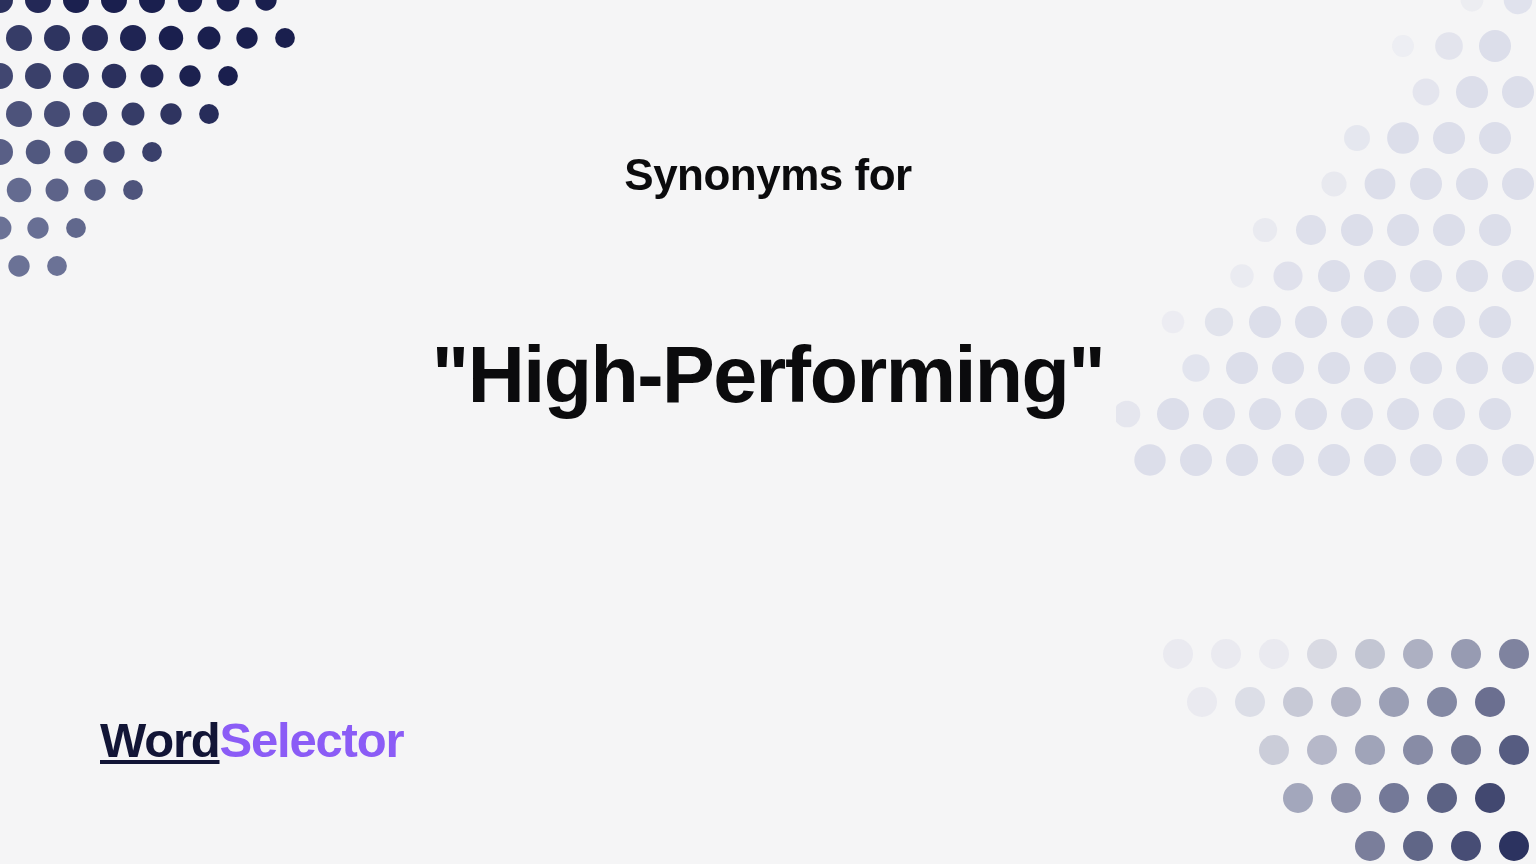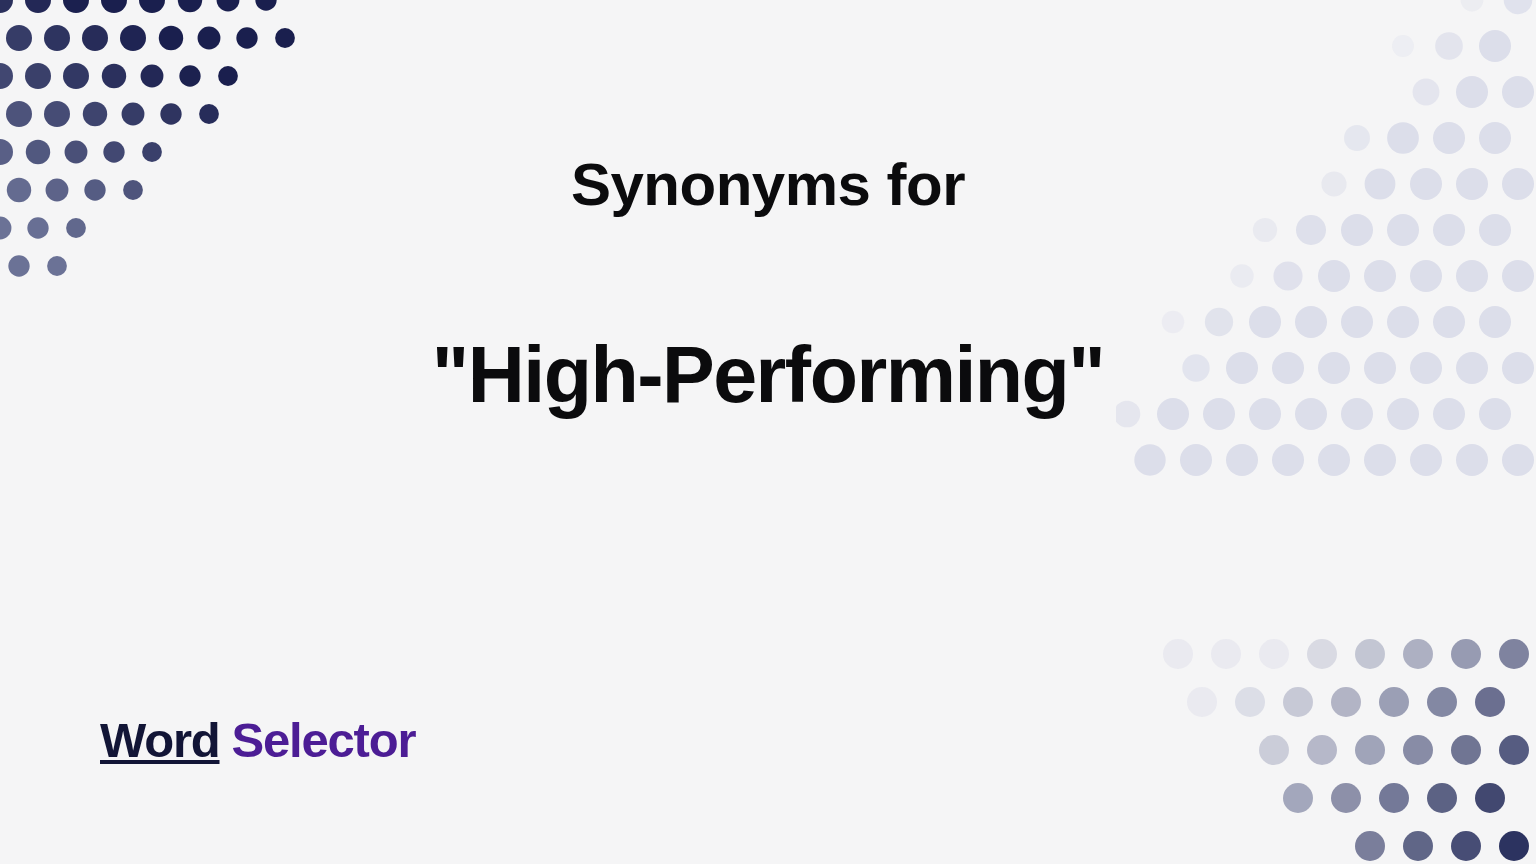--- a/index.html
+++ b/index.html
@@ -41,21 +41,21 @@
     flex-direction: column;
     align-items: center;
   }
   .eyebrow {
     margin: 0;
     position: absolute;
     top: 150px;
     left: 0;
     width: 100%;
     text-align: center;
-    font-size: 60px;
+    font-size: 44px;
     line-height: 1.15;
     font-weight: 700;
     letter-spacing: -0.5px;
     color: #0b0b0d;
   }
   .headline {
     margin: 0;
     position: absolute;
     top: 330px;
     left: 0;
@@ -74,21 +74,21 @@
     position: absolute;
     left: 100px;
     top: 716px;
     font-size: 49px;
     font-weight: 700;
     letter-spacing: -1.2px;
     line-height: 1;
     white-space: nowrap;
   }
   #brand-word     { color: #121536; text-decoration: underline; }
-  #brand-selector { color: #4c1d95; margin-left: 12px; }
+  #brand-selector { color: #8b5cf6; }
 </style>
 </head>
 <body>
 
 <div id="card">
 
   <svg id="pattern-top-left" class="pattern" width="340" height="300" aria-hidden="true">
       <circle cx="14" cy="22" r="13" fill="rgb(42,48,92)" opacity="1"></circle>
       <circle cx="52" cy="22" r="13" fill="rgb(35,40,86)" opacity="1"></circle>
       <circle cx="90" cy="22" r="13" fill="rgb(27,32,79)" opacity="1"></circle>

